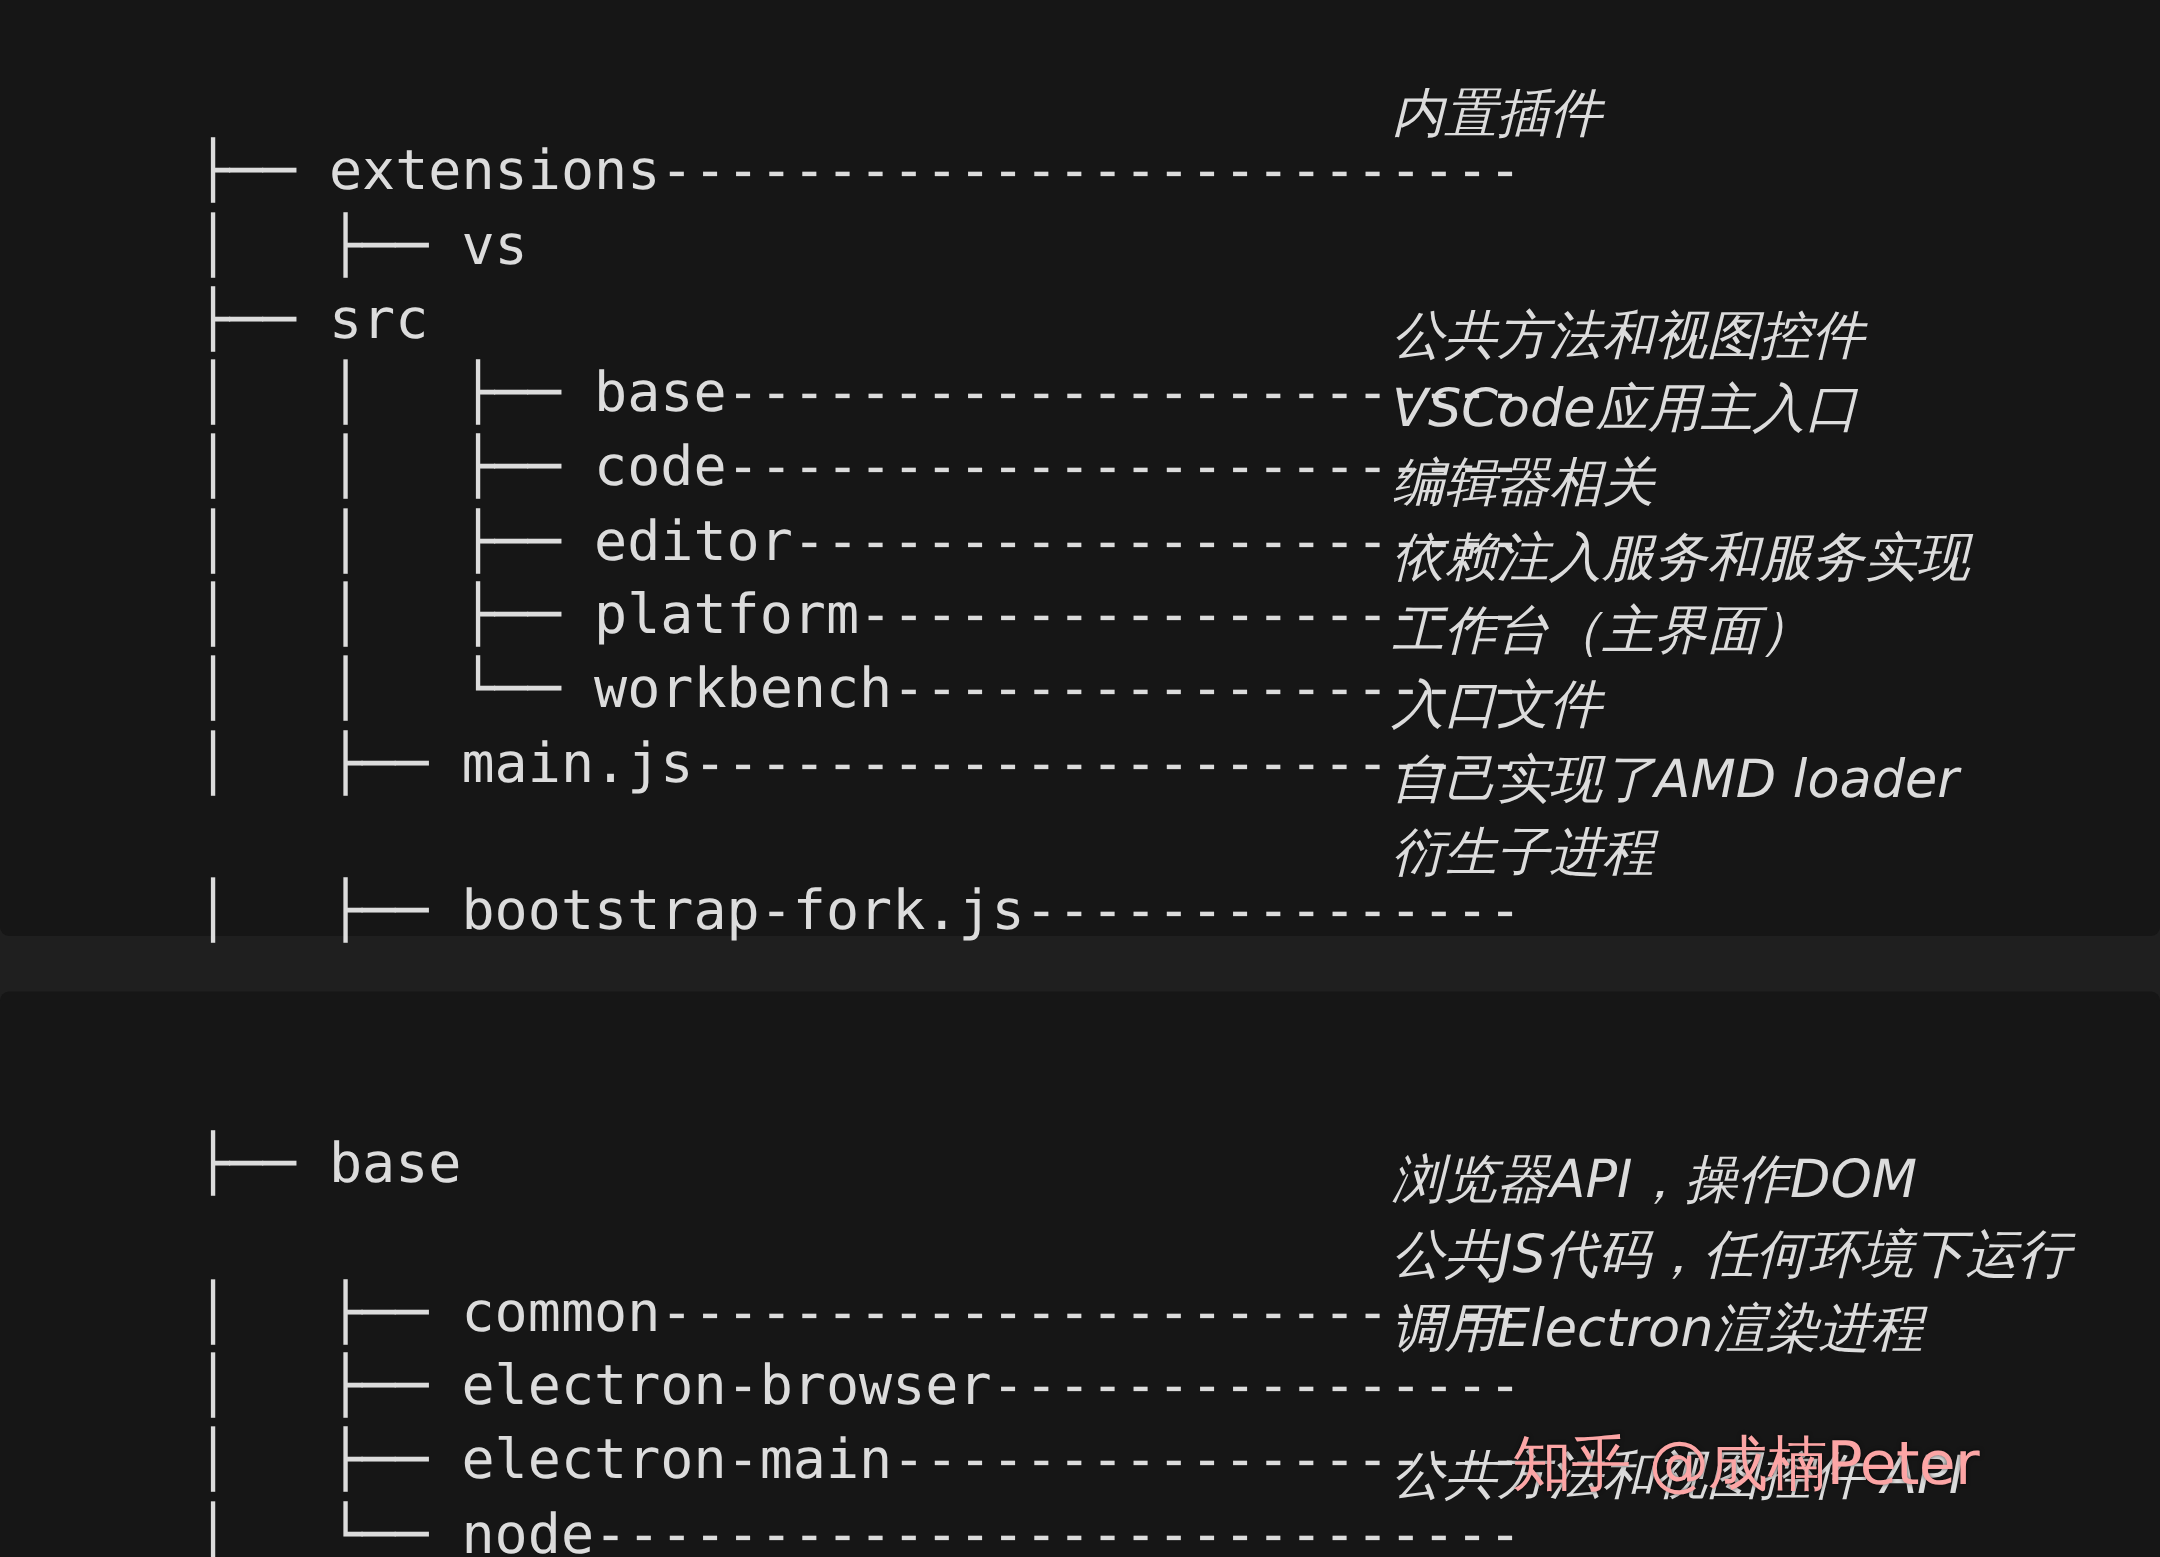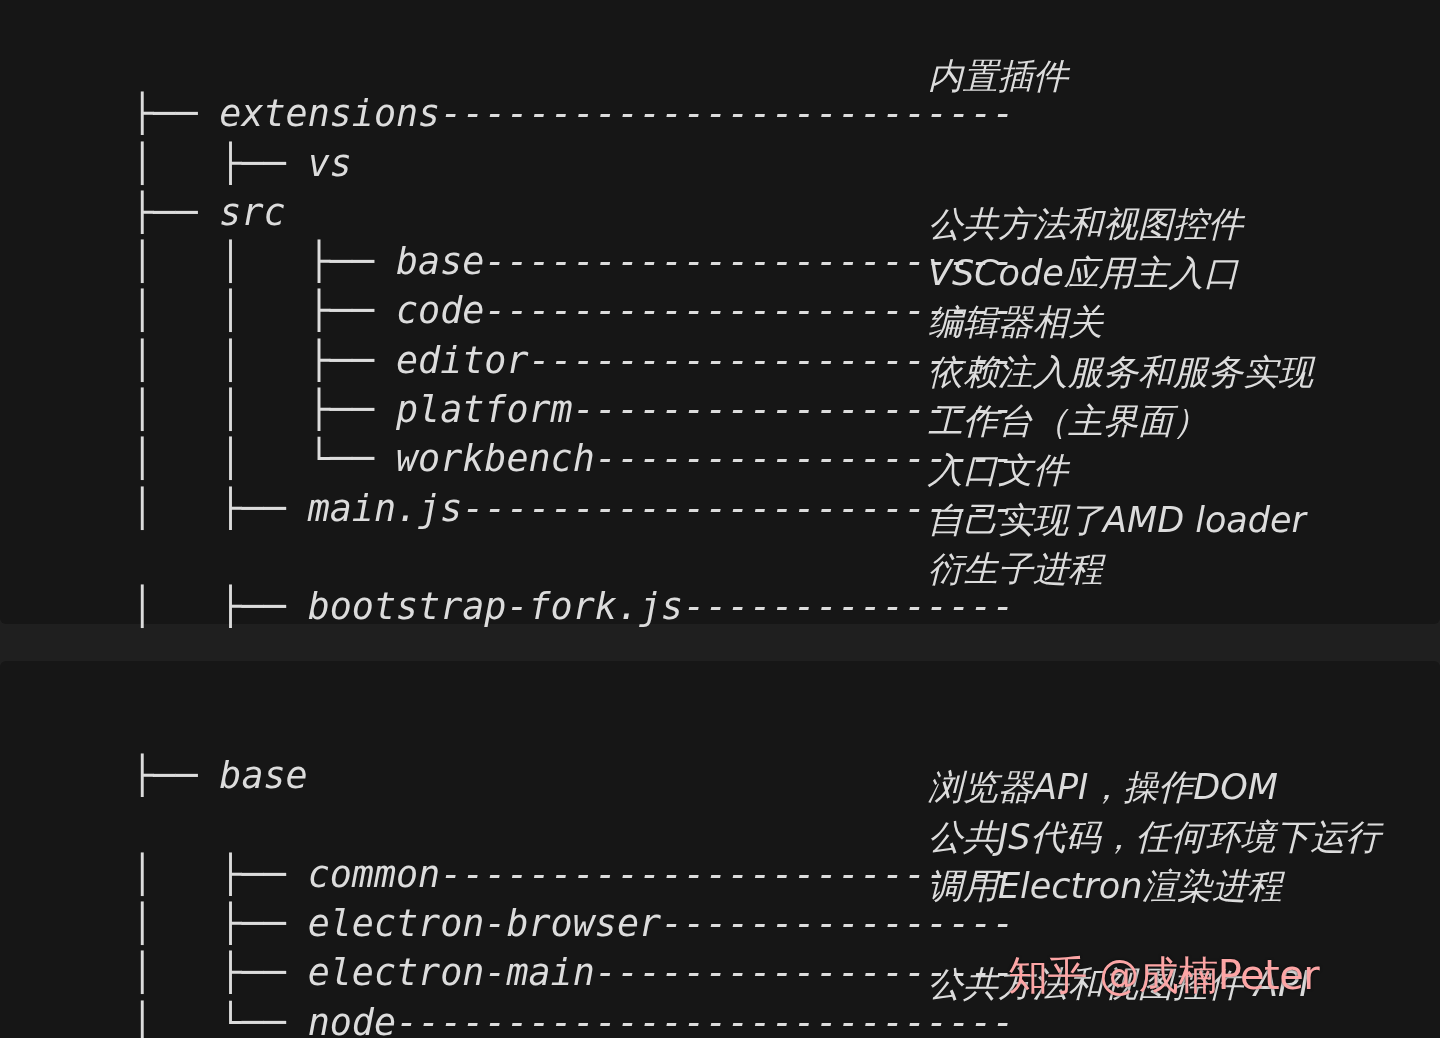--- a/index.html
+++ b/index.html
@@ -38,21 +38,20 @@
     height: 49.3px;
     line-height: 49.3px;
     font-size: 36.7px;
     color: #dcdcdc;
     white-space: pre;
     position: relative;
   }
   .prefix {
     display: inline-block;
     white-space: pre;
-    font-style: italic;
   }
   .desc {
     position: absolute;
     left: 885.4px; 
     top: 12px;
     white-space: pre;
     font-family: "DejaVu Sans", "Liberation Sans", sans-serif;
     font-size: 35px;
     font-style: italic;
   }

